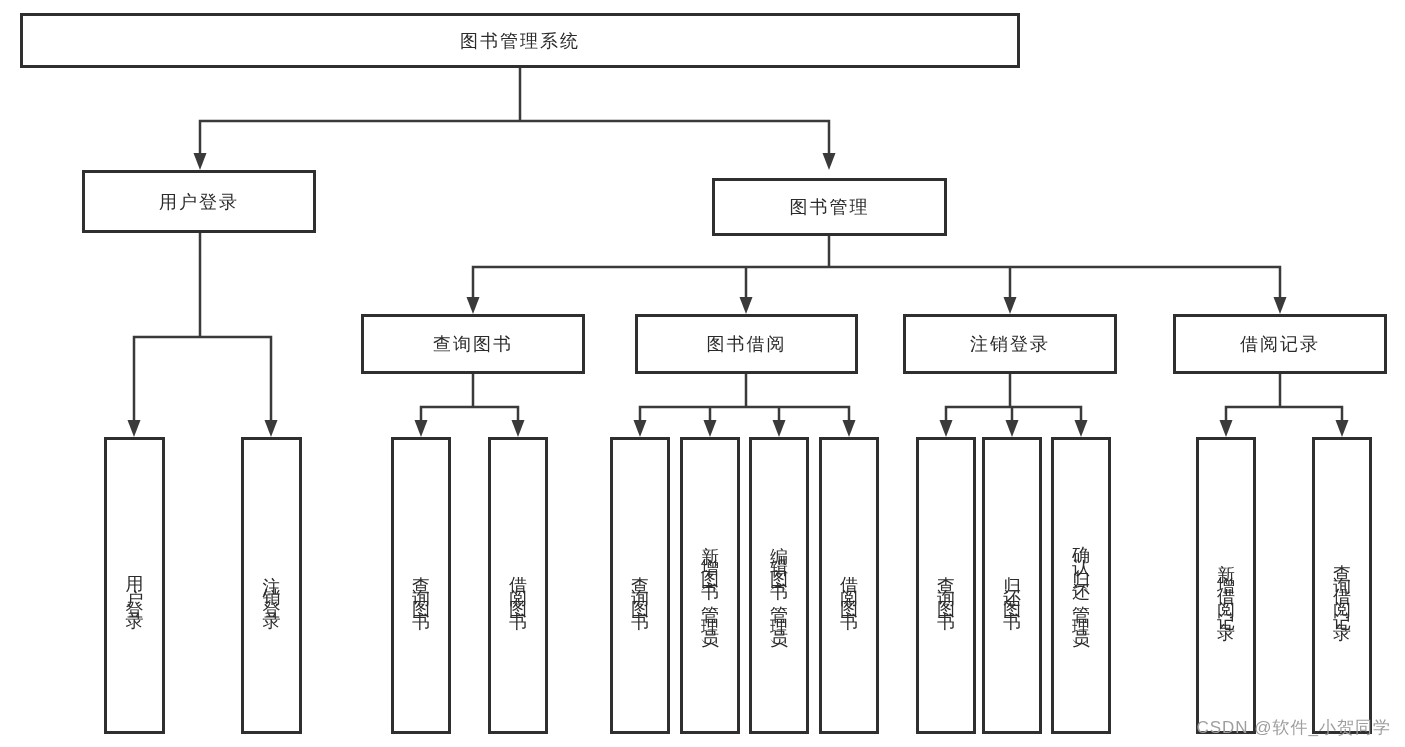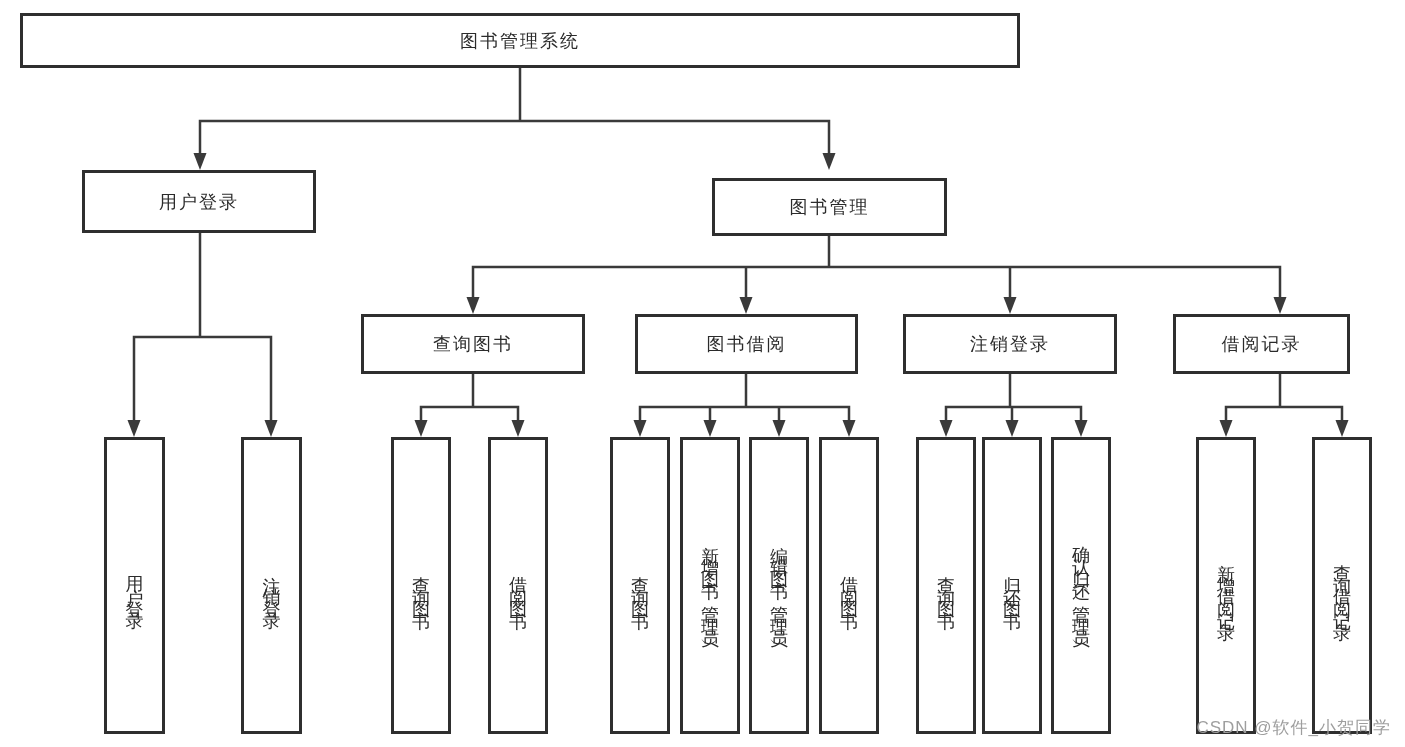--- a/index.html
+++ b/index.html
@@ -123,21 +123,21 @@
 
   <div class="node hbox" style="left:361px; top:314px; width:224px; height:60px;">
     <span>查询图书</span>
   </div>
   <div class="node hbox" style="left:635px; top:314px; width:223px; height:60px;">
     <span>图书借阅</span>
   </div>
   <div class="node hbox" style="left:903px; top:314px; width:214px; height:60px;">
     <span>注销登录</span>
   </div>
-  <div class="node hbox" style="left:1173px; top:314px; width:177px; height:60px;">
+  <div class="node hbox" style="left:1173px; top:314px; width:214px; height:60px;">
     <span>借阅记录</span>
   </div>
 
   <div class="node vbox" style="left:104px; top:437px; width:61px; height:297px;">
     <span class="vlabel">用户登录</span>
   </div>
   <div class="node vbox" style="left:241px; top:437px; width:61px; height:297px;">
     <span class="vlabel">注销登录</span>
   </div>
 

